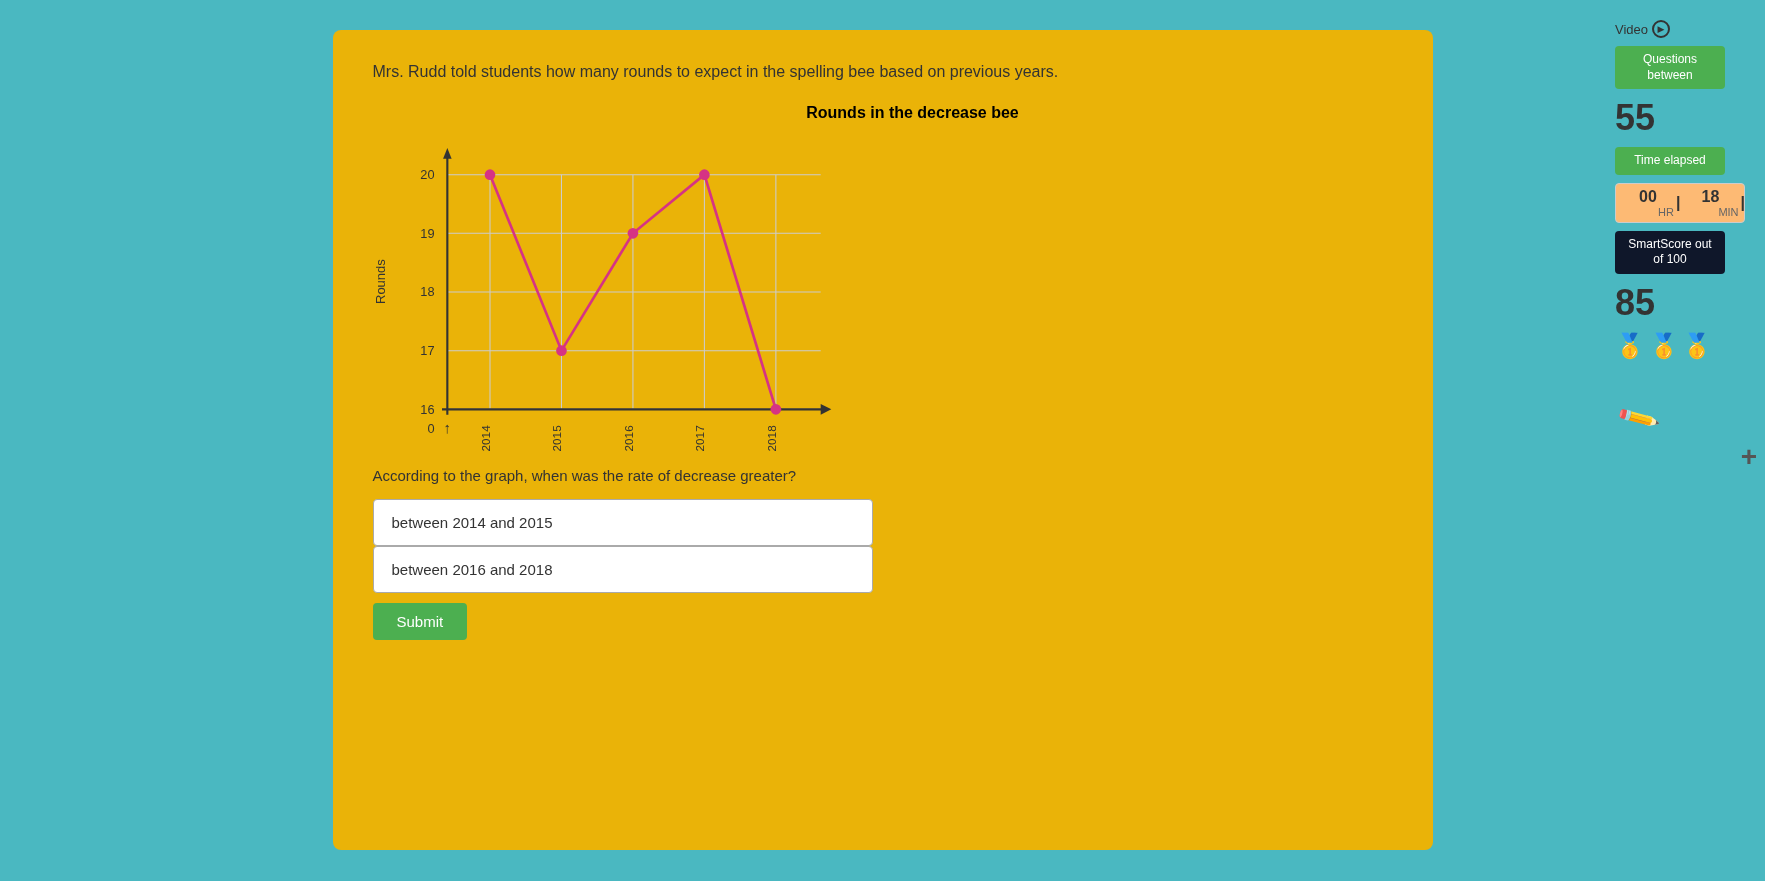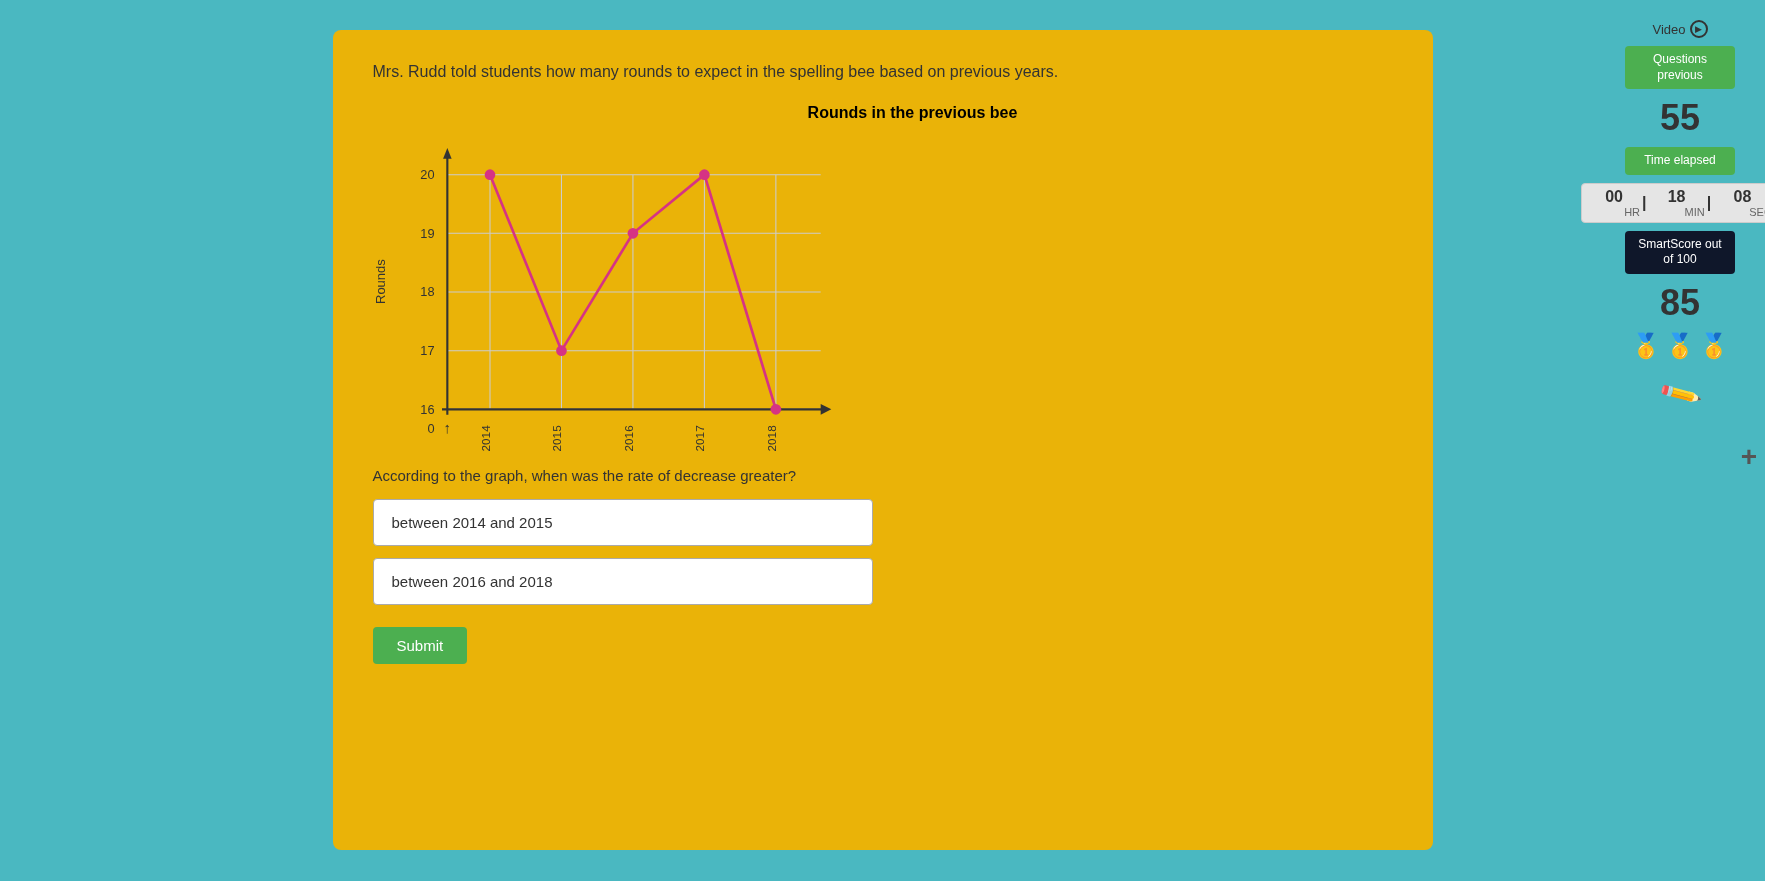--- a/index.html
+++ b/index.html
@@ -67,21 +67,20 @@
     .sub-question {
       font-size: 15px;
       color: #333;
       margin-top: 15px;
       margin-bottom: 15px;
     }
     .answer-option {
       border: 1.5px solid #aaa;
       border-radius: 4px;
       padding: 14px 18px;
-      margin-bottom: 12px;
       width: 500px;
       font-size: 15px;
       cursor: pointer;
       background: white;
       color: #333;
     }
     .submit-btn {
       background: #4caf50;
       color: white;
       border: none;
@@ -92,21 +91,20 @@
       margin-top: 10px;
     }
     
     .right-panel {
       position: fixed;
       right: 20px;
       top: 20px;
       width: 130px;
       display: flex;
       flex-direction: column;
-      align-items: center;
       gap: 8px;
     }
     .video-btn {
       display: flex;
       align-items: center;
       gap: 4px;
       font-size: 13px;
       color: #333;
       cursor: pointer;
       background: none;
@@ -152,21 +150,21 @@
       width: 110px;
       line-height: 1.3;
     }
     .timer-display {
       display: flex;
       align-items: center;
       gap: 2px;
       border: 1px solid #ccc;
       padding: 4px 6px;
       border-radius: 4px;
-      background: #e5e5e5;
+      background: #fdba74;
     }
     .timer-box {
       font-size: 16px;
       font-weight: bold;
       color: #333;
       min-width: 24px;
       text-align: center;
     }
     .timer-sep {
       font-size: 16px;
@@ -224,21 +222,21 @@
       background: none;
       border: none;
     }
   </style>
 </head>
 <body>
 
 <div class="main-card">
   <p class="question-text">Mrs. Rudd told students how many rounds to expect in the spelling bee based on previous years.</p>
 
-  <div class="chart-title">Rounds in the previous bee</div>
+  <div class="chart-title">Rounds in the decrease bee</div>
 
   <div style="display:flex; align-items:flex-start;">
     <div class="y-label">Rounds</div>
     <div>
       <div class="chart-area">
         <svg class="chart-svg" viewBox="0 0 420 300">
 
           <line x1="50" y1="40" x2="400" y2="40" stroke="#ccc" stroke-width="1"></line>
           <line x1="50" y1="95" x2="400" y2="95" stroke="#ccc" stroke-width="1"></line>
           <line x1="50" y1="150" x2="400" y2="150" stroke="#ccc" stroke-width="1"></line>
@@ -297,21 +295,21 @@
   <button class="submit-btn">Submit</button>
 </div>
 
 <div class="right-panel">
   <button class="video-btn">
     <span>Video</span>
     <span class="video-circle">▶</span>
   </button>
 
   <button class="questions-answered-btn">
-    <span>Questions previous</span>
+    <span>Questions between</span>
   </button>
 
   <div class="score-number">55</div>
 
   <button class="time-elapsed-btn">
     <span>Time elapsed</span>
   </button>
 
   <div class="timer-display">
     <div class="timer-unit">

